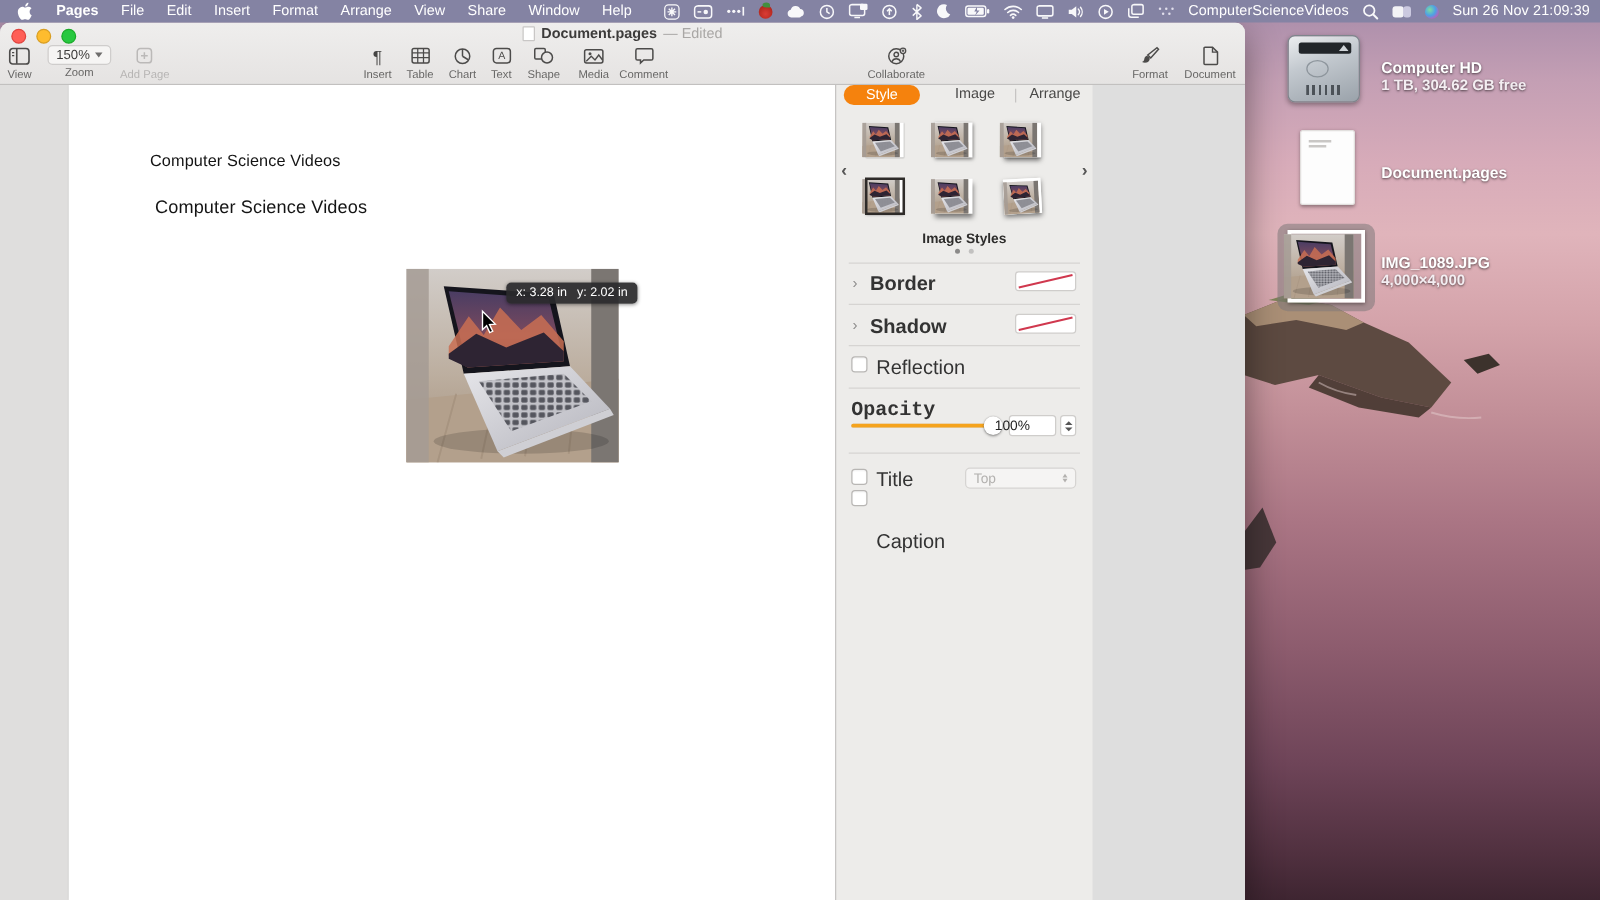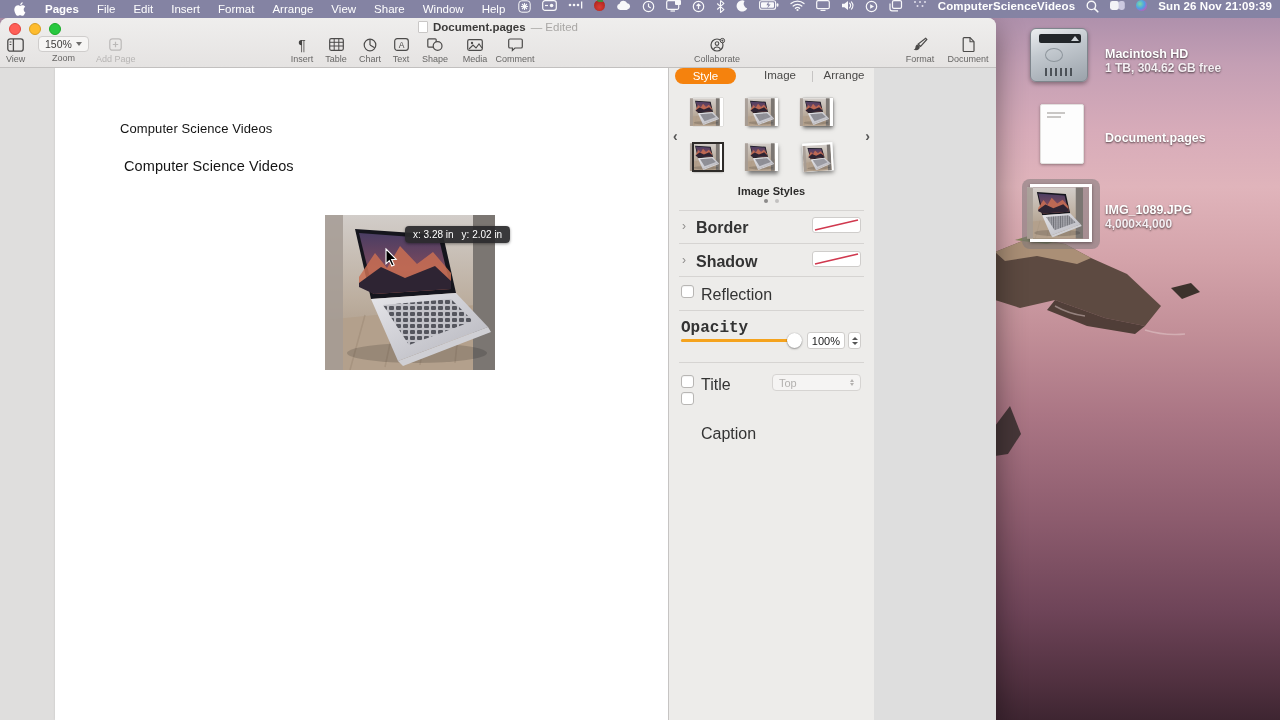--- a/index.html
+++ b/index.html
@@ -11,21 +11,21 @@
     background:linear-gradient(180deg,#a78ba9 0%,#c49fb4 9%,#d7abb9 18%,#e0b4bb 26%,#d4a3aa 36%,#c28f98 46%,#aa7584 58%,#8d5c6e 72%,#6e4458 85%,#50303f 95%,#3e2531 100%);}
   .cliffs{position:absolute;left:995px;top:230px;}
 
   
   .menubar{position:absolute;left:0;top:0;width:1280px;height:18px;background:rgba(132,131,163,0.98);
     display:flex;align-items:center;color:#fff;font-size:11.5px;z-index:40;}
   .mb-left{display:flex;align-items:center;height:100%;}
   .mb-left .apple{padding:0 10px 0 14px;display:flex;align-items:center;}
   .mb-menu{padding:0 9px;line-height:18px;white-space:nowrap;}
   .mb-menu.app{font-weight:700;}
-  .mb-right{margin-left:auto;display:flex;align-items:flex-start;gap:11px;padding-right:8px;height:100%;font-weight:bold;}
+  .mb-right{margin-left:auto;display:flex;align-items:center;gap:11px;padding-right:8px;height:100%;}
   .mb-ic{display:flex;align-items:center;opacity:.95;}
   .mb-text{white-space:nowrap;letter-spacing:.1px;}
   .siri-orb{width:11px;height:11px;border-radius:50%;background:radial-gradient(circle at 35% 35%,#7ee0a0 0%,#4aa3e8 45%,#c757b9 80%,#8b3fa8 100%);}
   .tomato{width:11px;height:11px;border-radius:50%;background:radial-gradient(circle at 50% 65%,#e03a2f 0%,#b52318 70%);position:relative;}
   .tomato::after{content:"";position:absolute;left:3px;top:-2px;width:6px;height:4px;border-radius:50% 50% 0 50%;background:#3f8f3a;}
 
   
   .window{position:absolute;left:0;top:18px;width:996px;height:702px;border-radius:8px 8px 0 0;
     background:#dedede;box-shadow:0 10px 30px rgba(0,0,0,.45);z-index:20;}
   .whead{position:absolute;left:0;top:0;width:100%;height:50px;border-radius:8px 8px 0 0;
@@ -90,21 +90,21 @@
   .rowlbl{position:absolute;font-size:16px;color:#333;}
   .disc{position:absolute;color:#8f8e8d;font-size:12px;}
   .swatch{position:absolute;right:13px;width:49px;height:16px;background:#fff;border:1px solid #cfcdcb;border-radius:3px;}
   .swatch svg{display:block;}
   .cbox{position:absolute;left:12px;width:13px;height:13px;background:#fff;border:1px solid #b8b6b4;border-radius:3px;box-shadow:inset 0 1px 1px rgba(0,0,0,.05);}
   .slider-track{position:absolute;left:12px;top:271px;width:120px;height:3px;border-radius:2px;background:#c9c7c5;}
   .slider-fill{position:absolute;left:0;top:0;height:3px;border-radius:2px;width:113px;}
   .slider-knob{position:absolute;left:106px;top:-6px;width:15px;height:15px;border-radius:50%;background:#fff;
     box-shadow:0 1px 2px rgba(0,0,0,.35),0 0 1px rgba(0,0,0,.3);}
   .val-box{position:absolute;right:29px;top:264px;width:38px;height:17px;background:#fff;border:1px solid #cfcdcb;border-radius:3px;
-    font-size:11px;color:#222;display:flex;align-items:center;justify-content:flex-end;padding-right:4px;}
+    font-size:11px;color:#222;display:flex;align-items:center;justify-content:flex-end;padding-right:20px;}
   .stepper{position:absolute;right:13px;top:264px;width:13px;height:17px;background:#fff;border:1px solid #cfcdcb;border-radius:3px;
     display:flex;flex-direction:column;align-items:center;justify-content:center;gap:2px;}
   .st-up{width:0;height:0;border-left:3px solid transparent;border-right:3px solid transparent;border-bottom:3.5px solid #555;}
   .st-dn{width:0;height:0;border-left:3px solid transparent;border-right:3px solid transparent;border-top:3.5px solid #555;}
   .select{position:absolute;left:103px;top:306px;width:89px;height:17px;background:#f5f4f3;border:1px solid #d6d4d2;border-radius:4px;
     font-size:11px;color:#b3b1af;display:flex;align-items:center;padding:0 6px;}
   .select .arrows{margin-left:auto;display:flex;flex-direction:column;gap:1px;}
   .select .arrows i{display:block;width:0;height:0;border-left:2.8px solid transparent;border-right:2.8px solid transparent;}
   .select .arrows i.u{border-bottom:3px solid #b3b1af;}
   .select .arrows i.d{border-top:3px solid #b3b1af;}
@@ -179,21 +179,21 @@
   <path d="M150,100 q20,6 40,4 M60,76 q14,8 30,10" stroke="#e8d5d5" stroke-width="1.5" opacity=".45" fill="none"></path>
 </svg>
 
 <div class="hd-icon">
   <span class="slot">
       <i></i>
     </span>
   <span class="ring"></span>
   <span class="vents"></span>
 </div>
-<div class="dicon-label" style="left:1105px;top:47px;">Macintosh HD</div>
+<div class="dicon-label" style="left:1105px;top:47px;">Computer HD</div>
 <div class="dicon-sub" style="left:1105px;top:61px;text-align:center;">1 TB, 304.62 GB free</div>
 
 <div class="pages-file">
   <i style="top:7px;width:18px;"></i>
     <i style="top:11px;width:14px;"></i>
 </div>
 <div class="dicon-label" style="left:1105px;top:131px;">Document.pages</div>
 
 <div class="img-sel"></div>
 <svg class="img-thumb" viewBox="15 0 140 155" preserveAspectRatio="xMidYMid slice">

